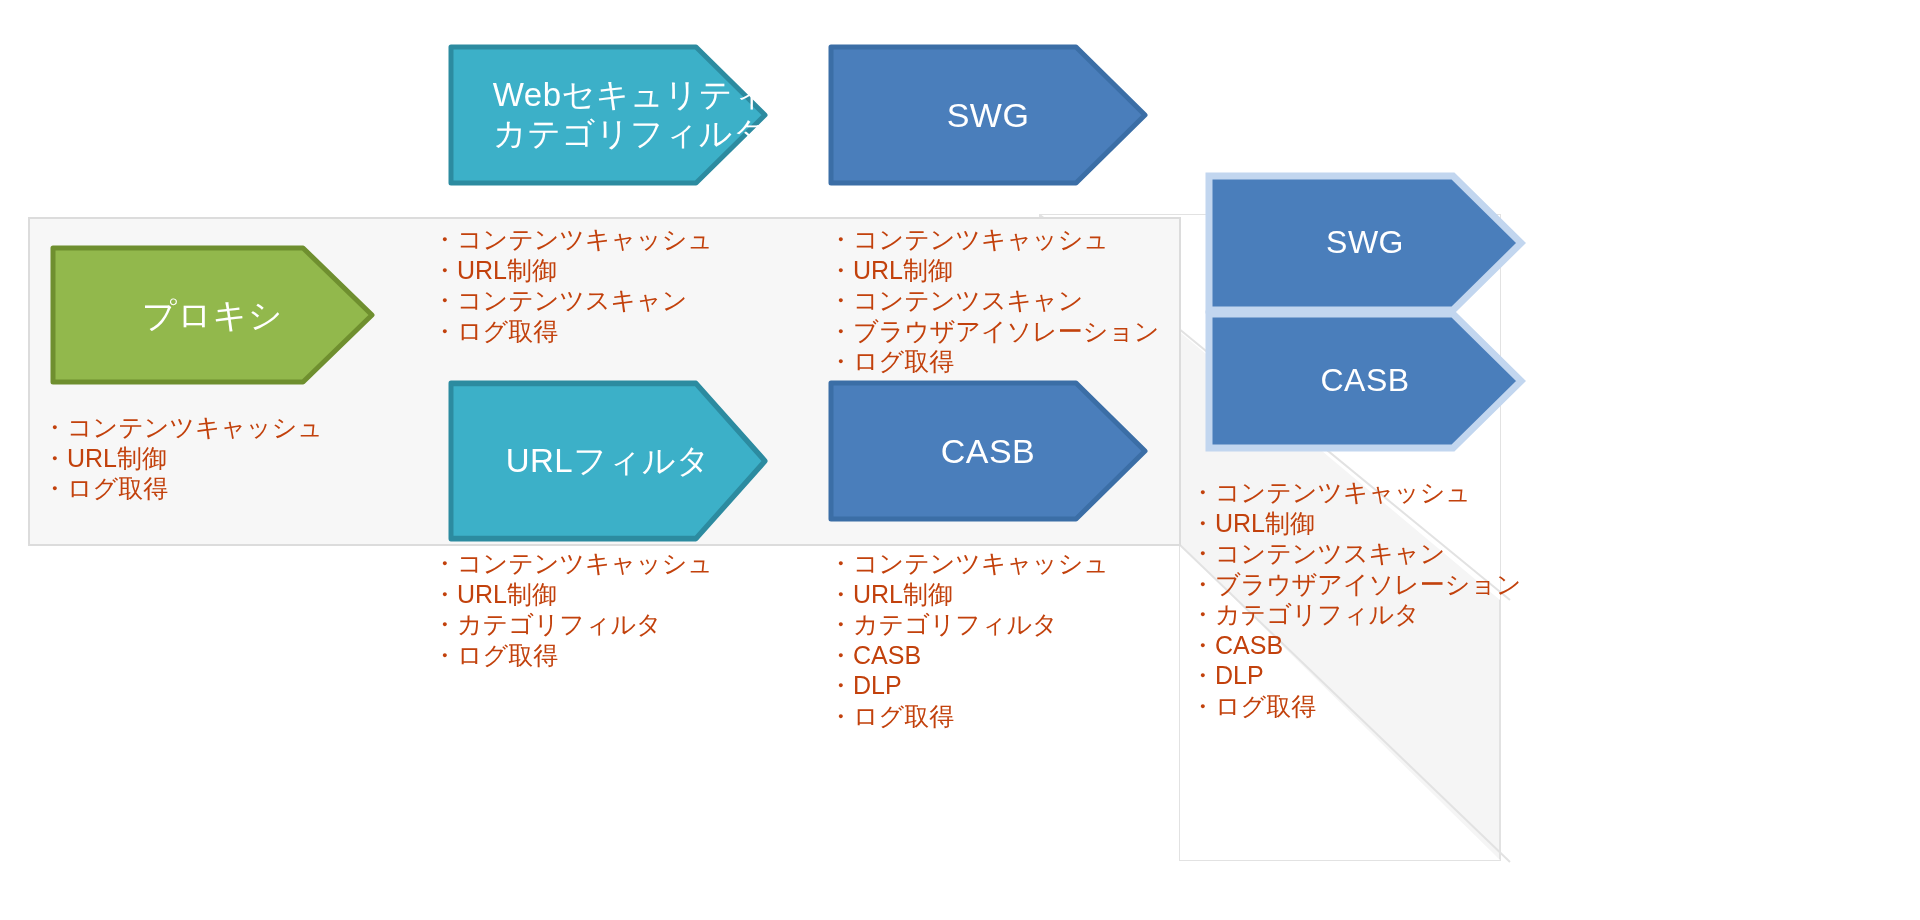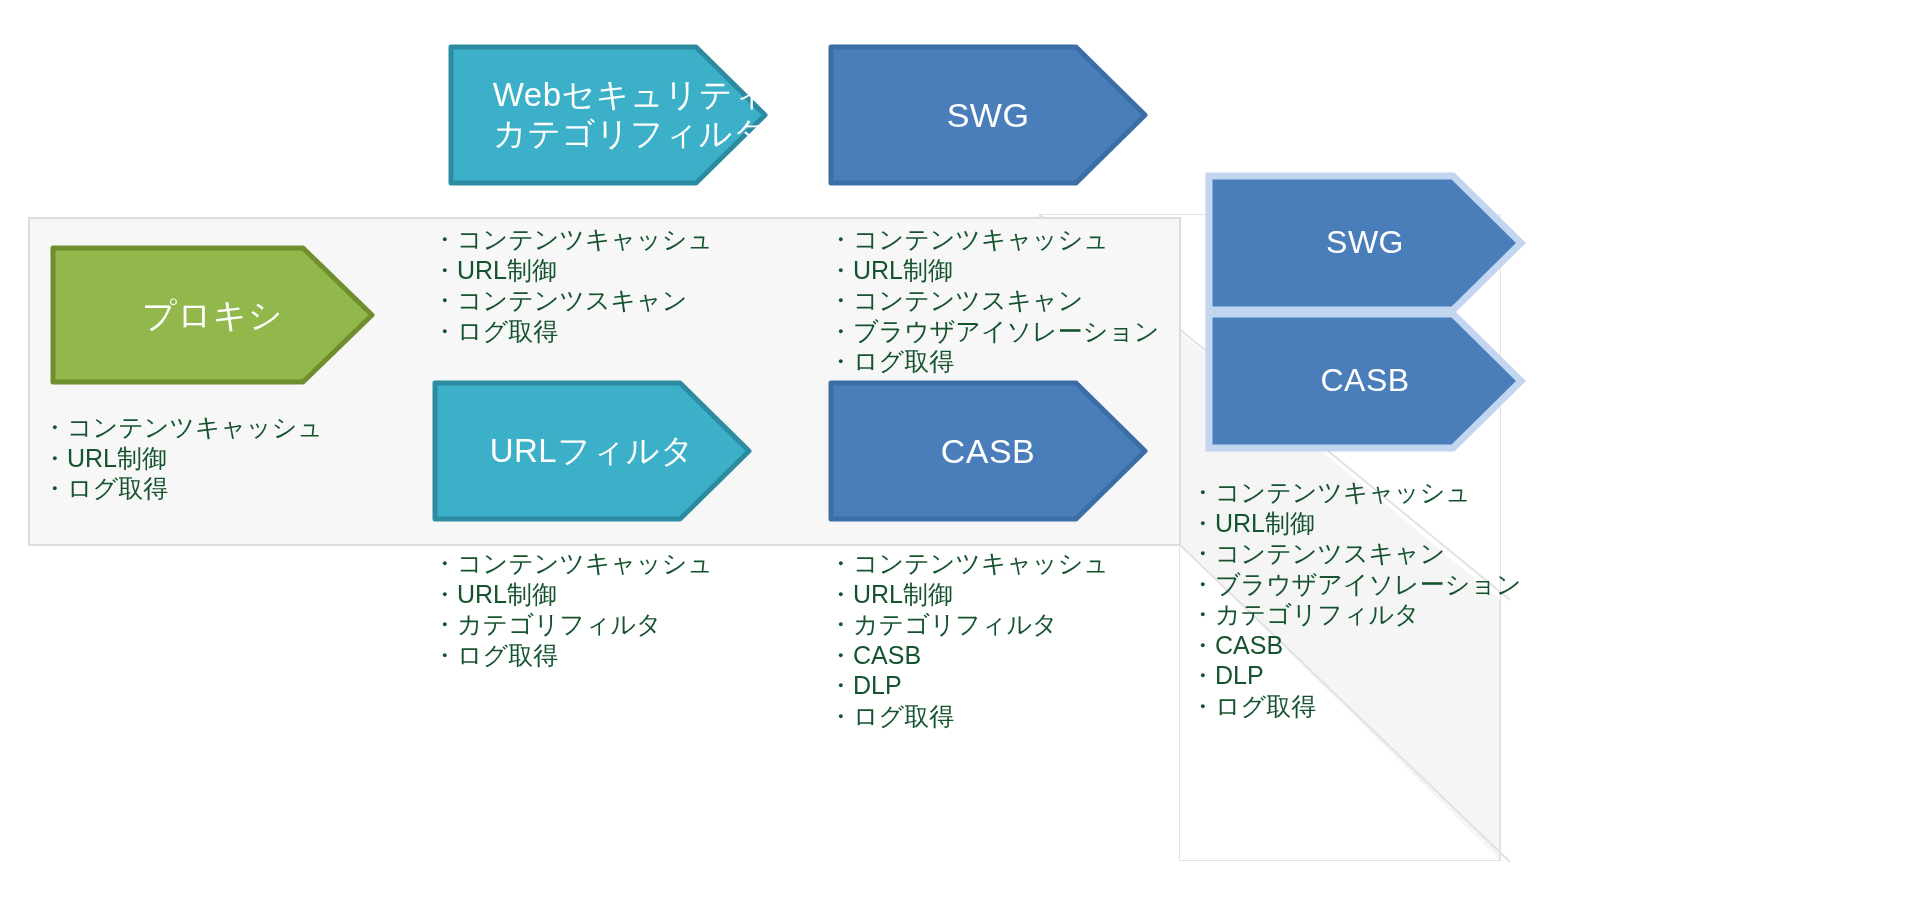--- a/index.html
+++ b/index.html
@@ -37,21 +37,21 @@
     line-height:1.18;
     letter-spacing:.5px;
   }
   .chev .lbl{position:relative;z-index:3;pointer-events:none;}
 
   .chev svg{position:absolute;left:0;top:0;width:100%;height:100%;z-index:1;overflow:visible;}
 
   
   .bullets{
     position:absolute;
-    color:#14532d;
+    color:#c2410c;
     font-size:25px;
     line-height:1.22;
     white-space:nowrap;
   }
   .bullets .li{display:block;}
   .bullets .li::before{
     content:"・";
     display:inline-block;
     margin-right:0px;
   }
@@ -103,21 +103,21 @@
     </span>
   </div>
 
   <div class="bullets" style="left:432px;top:224px;">
     <span class="li">コンテンツキャッシュ</span>
     <span class="li">URL制御</span>
     <span class="li">コンテンツスキャン</span>
     <span class="li">ログ取得</span>
   </div>
 
-  <div class="chev t-teal" style="left:432px;top:380px;width:320px;height:142px;">
+  <div class="chev t-teal" style="left:448px;top:380px;width:320px;height:162px;">
     <svg viewBox="0 0 320 142" preserveAspectRatio="none">
       <polygon points="3,3 248,3 317,71 248,139 3,139" fill="#3cb0c8" stroke="#2c8ba0" stroke-width="5" stroke-linejoin="round"></polygon>
     </svg>
     <span class="lbl">URLフィルタ</span>
   </div>
 
   <div class="bullets" style="left:432px;top:548px;">
     <span class="li">コンテンツキャッシュ</span>
     <span class="li">URL制御</span>
     <span class="li">カテゴリフィルタ</span>

